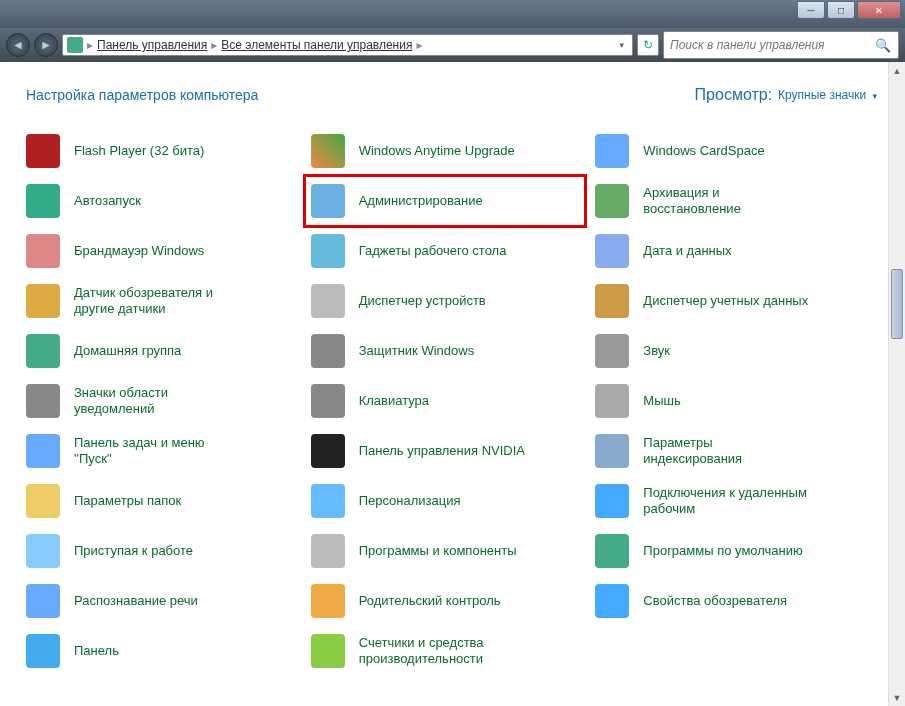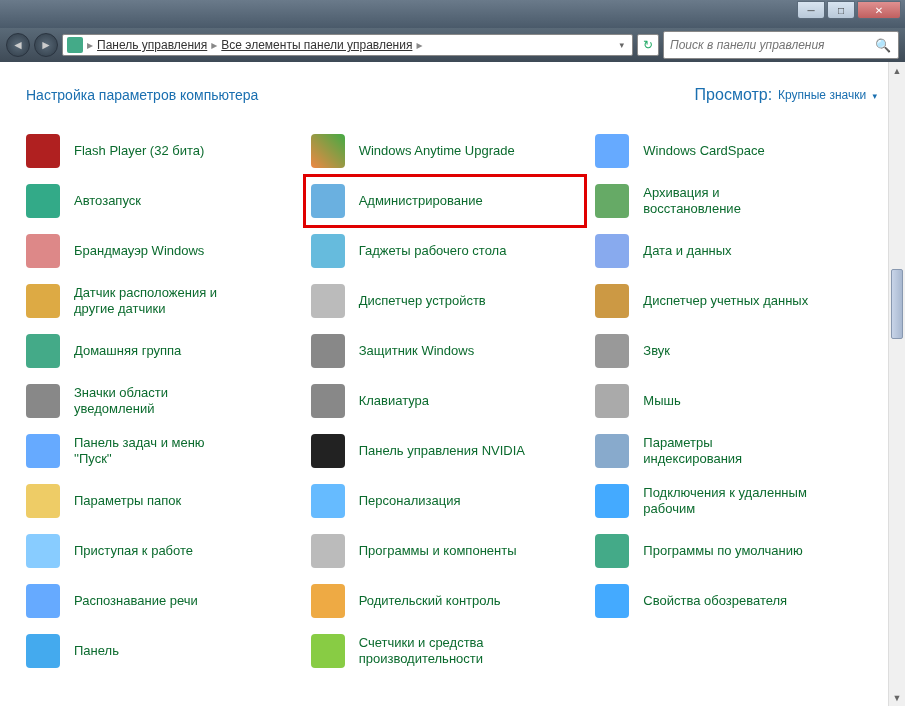--- a/index.html
+++ b/index.html
@@ -126,21 +126,21 @@
       <div class="item">
         <div class="icon ic-gadget"></div>
         <div class="item-label">Гаджеты рабочего стола</div>
       </div>
       <div class="item">
         <div class="icon ic-date"></div>
         <div class="item-label">Дата и данных</div>
       </div>
       <div class="item">
         <div class="icon ic-sensor"></div>
-        <div class="item-label">Датчик расположения и другие датчики</div>
+        <div class="item-label">Датчик обозревателя и другие датчики</div>
       </div>
       <div class="item">
         <div class="icon ic-devmgr"></div>
         <div class="item-label">Диспетчер устройств</div>
       </div>
       <div class="item">
         <div class="icon ic-cred"></div>
         <div class="item-label">Диспетчер учетных данных</div>
       </div>
       <div class="item">

